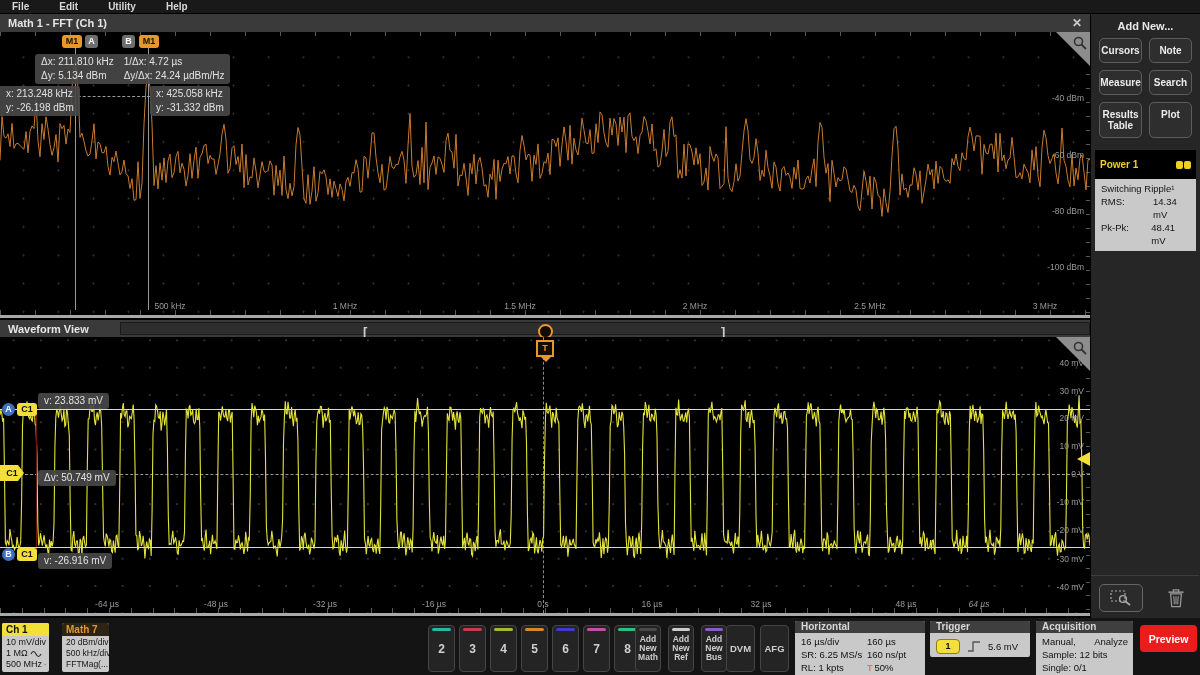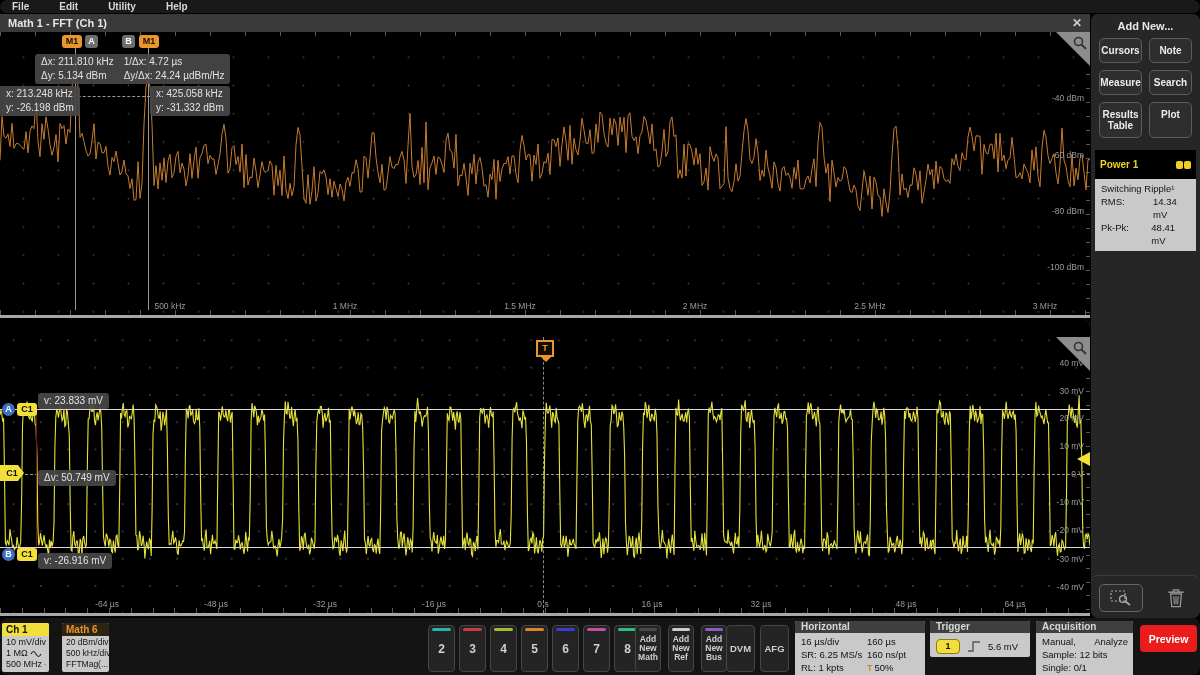--- a/index.html
+++ b/index.html
@@ -1,18 +1,18 @@
 <!DOCTYPE html>
 <html><head>
 <meta charset="utf-8">
 <style>
   html,body{margin:0;padding:0;background:#000;}
   body{width:1200px;height:675px;position:relative;overflow:hidden;
        font-family:"Liberation Sans", sans-serif; -webkit-font-smoothing:antialiased;}
-  .abs{position:absolute;border-radius:7px;}
+  .abs{position:absolute;}
 
   
   #menubar{left:0;top:0;width:1200px;height:14px;background:#191919;display:flex;align-items:center;gap:30px;padding-left:12px;box-sizing:border-box;border-bottom:1px solid #000;}
   #menubar span{color:#d8d8d8;font-size:10px;font-weight:bold;cursor:default;}
 
   
   .panel{left:0;width:1090px;background:#000;border-right:1px solid #2a2a2a;}
   .titlebar{height:18px;background:#3a3a3a;color:#e6e6e6;font-size:11px;font-weight:bold;display:flex;align-items:center;padding:0 8px;box-sizing:border-box;position:relative;}
   #fft-panel{top:14px;height:304px;}
   #wf-panel{top:320px;height:296px;}
@@ -171,20 +171,28 @@
       <svg width="16" height="16" viewBox="0 0 16 16">
         <circle cx="6.5" cy="6.5" r="4" fill="none" stroke="#333" stroke-width="1.6"></circle>
         <line x1="9.5" y1="9.5" x2="14" y2="14" stroke="#333" stroke-width="1.8"></line>
       </svg>
     </div>
   </div>
   <div class="bottomstrip"></div>
 </div>
 
 <div id="wf-panel" class="panel abs">
+  <div class="titlebar" style="height:17px;">
+    <span>Waveform View</span>
+    <div id="wf-title-ruler">
+      <span class="bracket" style="left:242px;">[</span>
+      <span class="bracket" style="left:600px;">]</span>
+      <div class="expmark" style="left:417px;"></div>
+    </div>
+  </div>
   <div id="wf-plot" class="plot">
     <div class="tickstrip-r" style="background:repeating-linear-gradient(180deg,#5a5a5a 0 1px,transparent 1px 13.6px);"></div>
     <div class="dashvline" style="left:543px;top:0;bottom:0;"></div>
     <div class="dashline" style="top:137px;"></div>
     <svg width="1090" height="273" style="position:absolute;left:0;top:0;">
       <path id="wf-path" fill="none" stroke-width="1.1" d="M0.0 78.1 L0.9 73.1 L1.8 76.6 L2.7 84.6 L3.6 81.2 L4.5 136.6 L5.4 205.6 L6.3 208.2 L7.2 203.7 L8.1 205.4 L9.0 208.3 L9.9 192.1 L10.8 198.3 L11.7 203.1 L12.6 211.0 L13.5 208.8 L14.4 212.7 L15.3 211.0 L16.2 210.1 L17.1 200.0 L18.0 207.5 L18.9 211.0 L19.8 209.2 L20.7 205.0 L21.6 165.2 L22.5 88.8 L23.4 71.8 L24.3 70.3 L25.2 72.7 L26.1 73.6 L27.0 64.4 L27.9 77.4 L28.8 80.2 L29.7 81.7 L30.6 77.5 L31.5 82.9 L32.4 84.0 L33.3 71.6 L34.2 70.1 L35.1 87.2 L36.0 88.6 L36.9 117.4 L37.8 186.4 L38.7 208.5 L39.6 204.3 L40.5 196.2 L41.4 202.6 L42.3 208.6 L43.2 203.4 L44.1 198.2 L45.0 206.5 L45.9 210.1 L46.8 207.3 L47.7 213.4 L48.6 219.1 L49.5 202.6 L50.4 211.0 L51.3 204.0 L52.2 209.3 L53.1 204.6 L54.0 186.5 L54.9 110.0 L55.8 80.3 L56.7 72.6 L57.6 74.7 L58.5 80.7 L59.4 73.5 L60.3 67.6 L61.2 76.7 L62.1 83.6 L63.0 81.5 L63.9 72.3 L64.8 89.3 L65.7 88.0 L66.6 70.5 L67.5 76.2 L68.4 87.4 L69.3 98.3 L70.2 167.3 L71.1 213.0 L72.0 214.1 L72.9 199.5 L73.8 194.0 L74.7 207.0 L75.6 209.4 L76.5 204.0 L77.4 204.0 L78.3 216.5 L79.2 216.6 L80.1 202.0 L81.0 204.2 L81.9 218.4 L82.8 202.0 L83.7 199.0 L84.6 205.3 L85.5 209.9 L86.4 207.7 L87.3 131.2 L88.2 82.1 L89.1 81.6 L90.0 71.1 L90.9 67.7 L91.8 74.4 L92.7 74.2 L93.6 66.4 L94.5 83.3 L95.4 88.1 L96.3 79.6 L97.2 75.4 L98.1 83.4 L99.0 77.7 L99.9 70.1 L100.8 74.6 L101.7 89.5 L102.6 148.1 L103.5 199.7 L104.4 205.6 L105.3 209.4 L106.2 196.6 L107.1 198.7 L108.0 202.8 L108.9 209.8 L109.8 202.4 L110.7 203.5 L111.6 214.2 L112.5 215.4 L113.4 203.6 L114.3 210.0 L115.2 215.7 L116.1 198.9 L117.0 198.1 L117.9 208.1 L118.8 210.5 L119.7 152.5 L120.6 76.0 L121.5 81.4 L122.4 71.2 L123.3 66.0 L124.2 77.5 L125.1 79.6 L126.0 74.0 L126.9 73.9 L127.8 90.4 L128.7 87.3 L129.6 78.8 L130.5 81.0 L131.4 81.7 L132.3 75.1 L133.2 67.5 L134.1 81.7 L135.0 128.9 L135.9 197.9 L136.8 198.5 L137.7 213.2 L138.6 210.7 L139.5 194.1 L140.4 199.4 L141.3 209.0 L142.2 206.9 L143.1 198.7 L144.0 207.2 L144.9 221.4 L145.8 210.8 L146.7 204.5 L147.6 210.3 L148.5 211.5 L149.4 201.9 L150.3 203.4 L151.2 219.0 L152.1 173.7 L153.0 97.3 L153.9 83.4 L154.8 84.3 L155.7 67.9 L156.6 69.5 L157.5 73.6 L158.4 80.6 L159.3 81.3 L160.2 74.3 L161.1 93.7 L162.0 86.5 L162.9 74.9 L163.8 80.0 L164.7 88.5 L165.6 80.9 L166.5 72.4 L167.4 109.8 L168.3 178.7 L169.2 207.4 L170.1 206.8 L171.0 207.5 L171.9 200.7 L172.8 193.7 L173.7 206.1 L174.6 204.3 L175.5 200.4 L176.4 205.7 L177.3 215.9 L178.2 217.8 L179.1 203.4 L180.0 208.5 L180.9 208.8 L181.8 206.8 L182.7 203.9 L183.6 204.4 L184.5 195.0 L185.4 118.5 L186.3 72.4 L187.2 73.9 L188.1 81.4 L189.0 70.4 L189.9 68.3 L190.8 78.1 L191.7 76.8 L192.6 72.8 L193.5 84.1 L194.4 86.6 L195.3 84.5 L196.2 71.8 L197.1 82.6 L198.0 82.7 L198.9 71.4 L199.8 90.6 L200.7 159.6 L201.6 204.0 L202.5 202.1 L203.4 209.4 L204.3 213.6 L205.2 199.3 L206.1 192.5 L207.0 210.8 L207.9 210.6 L208.8 208.5 L209.7 203.9 L210.6 217.1 L211.5 207.0 L212.4 197.7 L213.3 206.3 L214.2 206.2 L215.1 203.8 L216.0 207.1 L216.9 212.1 L217.8 139.7 L218.7 74.7 L219.6 76.7 L220.5 83.6 L221.4 77.2 L222.3 69.4 L223.2 77.0 L224.1 80.0 L225.0 79.9 L225.9 73.2 L226.8 81.2 L227.7 84.1 L228.6 73.3 L229.5 72.9 L230.4 85.5 L231.3 78.7 L232.2 75.0 L233.1 140.4 L234.0 211.9 L234.9 212.2 L235.8 202.6 L236.7 205.7 L237.6 205.3 L238.5 198.3 L239.4 203.8 L240.3 212.5 L241.2 207.3 L242.1 205.7 L243.0 210.1 L243.9 216.9 L244.8 211.1 L245.7 194.9 L246.6 203.6 L247.5 214.4 L248.4 201.1 L249.3 202.7 L250.2 161.0 L251.1 84.5 L252.0 66.0 L252.9 72.1 L253.8 80.3 L254.7 68.7 L255.6 71.6 L256.5 75.9 L257.4 88.3 L258.3 78.7 L259.2 84.5 L260.1 82.4 L261.0 79.9 L261.9 72.1 L262.8 75.8 L263.7 83.8 L264.6 77.5 L265.5 121.3 L266.4 190.2 L267.3 202.8 L268.2 207.9 L269.1 205.8 L270.0 204.9 L270.9 204.4 L271.8 193.8 L272.7 200.8 L273.6 211.6 L274.5 209.4 L275.4 209.2 L276.3 213.3 L277.2 219.5 L278.1 207.6 L279.0 202.0 L279.9 210.6 L280.8 206.3 L281.7 199.7 L282.6 182.2 L283.5 105.8 L284.4 80.3 L285.3 64.4 L286.2 76.6 L287.1 77.0 L288.0 64.7 L288.9 72.5 L289.8 81.1 L290.7 81.0 L291.6 70.1 L292.5 81.2 L293.4 89.2 L294.3 78.2 L295.2 72.2 L296.1 84.4 L297.0 80.8 L297.9 102.1 L298.8 171.1 L299.7 213.7 L300.6 210.9 L301.5 199.2 L302.4 202.2 L303.3 212.8 L304.2 198.5 L305.1 195.7 L306.0 205.1 L306.9 210.8 L307.8 211.4 L308.7 207.5 L309.6 217.5 L310.5 213.5 L311.4 200.7 L312.3 203.9 L313.2 208.1 L314.1 211.6 L315.0 203.5 L315.9 127.0 L316.8 84.1 L317.7 76.1 L318.6 72.8 L319.5 77.0 L320.4 69.3 L321.3 69.5 L322.2 75.6 L323.1 90.7 L324.0 80.1 L324.9 76.0 L325.8 84.4 L326.7 82.1 L327.6 78.7 L328.5 70.9 L329.4 85.6 L330.3 82.9 L331.2 151.9 L332.1 199.5 L333.0 211.7 L333.9 210.6 L334.8 200.6 L335.7 201.6 L336.6 205.1 L337.5 197.8 L338.4 202.6 L339.3 215.4 L340.2 218.8 L341.1 203.3 L342.0 207.5 L342.9 214.3 L343.8 203.1 L344.7 193.6 L345.6 209.1 L346.5 215.6 L347.4 210.0 L348.3 148.2 L349.2 71.8 L350.1 82.4 L351.0 74.3 L351.9 69.3 L352.8 73.0 L353.7 79.3 L354.6 73.4 L355.5 79.4 L356.4 87.0 L357.3 83.9 L358.2 75.2 L359.1 87.7 L360.0 87.2 L360.9 76.7 L361.8 78.5 L362.7 91.9 L363.6 132.8 L364.5 201.7 L365.4 206.3 L366.3 217.1 L367.2 207.1 L368.1 199.1 L369.0 208.0 L369.9 209.1 L370.8 202.9 L371.7 201.6 L372.6 212.1 L373.5 215.1 L374.4 207.5 L375.3 208.4 L376.2 216.6 L377.1 207.1 L378.0 201.5 L378.9 212.6 L379.8 216.9 L380.7 169.5 L381.6 93.0 L382.5 83.7 L383.4 76.0 L384.3 70.6 L385.2 73.0 L386.1 82.7 L387.0 69.8 L387.9 73.2 L388.8 85.1 L389.7 86.1 L390.6 78.3 L391.5 79.9 L392.4 81.4 L393.3 77.0 L394.2 72.9 L395.1 76.5 L396.0 113.6 L396.9 182.6 L397.8 202.2 L398.7 211.8 L399.6 209.2 L400.5 195.3 L401.4 195.1 L402.3 210.2 L403.2 201.8 L404.1 196.4 L405.0 207.0 L405.9 218.5 L406.8 211.5 L407.7 200.2 L408.6 205.2 L409.5 212.8 L410.4 202.6 L411.3 204.4 L412.2 215.5 L413.1 190.7 L414.0 114.2 L414.9 73.8 L415.8 84.9 L416.7 72.4 L417.6 61.0 L418.5 71.8 L419.4 77.2 L420.3 74.5 L421.2 80.0 L422.1 89.7 L423.0 83.2 L423.9 80.0 L424.8 78.5 L425.7 79.3 L426.6 76.6 L427.5 69.8 L428.4 94.4 L429.3 163.4 L430.2 200.9 L431.1 203.5 L432.0 214.4 L432.9 202.2 L433.8 195.0 L434.7 203.5 L435.6 205.3 L436.5 206.1 L437.4 198.1 L438.3 216.7 L439.2 211.9 L440.1 204.4 L441.0 199.5 L441.9 206.1 L442.8 208.0 L443.7 198.8 L444.6 212.0 L445.5 202.7 L446.4 135.5 L447.3 76.3 L448.2 80.7 L449.1 84.0 L450.0 70.0 L450.9 70.4 L451.8 75.4 L452.7 83.7 L453.6 75.0 L454.5 82.1 L455.4 92.8 L456.3 78.1 L457.2 74.4 L458.1 83.3 L459.0 85.8 L459.9 75.2 L460.8 81.3 L461.7 144.3 L462.6 211.3 L463.5 205.8 L464.4 200.9 L465.3 213.3 L466.2 201.0 L467.1 195.5 L468.0 206.0 L468.9 208.1 L469.8 201.6 L470.7 202.5 L471.6 217.4 L472.5 219.0 L473.4 205.0 L474.3 207.0 L475.2 214.3 L476.1 204.5 L477.0 199.1 L477.9 212.4 L478.8 156.7 L479.7 80.3 L480.6 71.1 L481.5 74.5 L482.4 76.1 L483.3 71.6 L484.2 72.9 L485.1 86.5 L486.0 79.6 L486.9 78.0 L487.8 82.0 L488.7 90.7 L489.6 77.8 L490.5 70.0 L491.4 78.1 L492.3 79.4 L493.2 74.6 L494.1 125.1 L495.0 194.1 L495.9 209.8 L496.8 203.5 L497.7 203.5 L498.6 205.3 L499.5 196.9 L500.4 192.2 L501.3 206.9 L502.2 207.2 L503.1 207.1 L504.0 203.7 L504.9 213.3 L505.8 207.9 L506.7 204.2 L507.6 206.4 L508.5 210.0 L509.4 210.0 L510.3 205.6 L511.2 178.0 L512.1 101.5 L513.0 72.8 L513.9 71.2 L514.8 75.5 L515.7 69.8 L516.6 65.2 L517.5 76.0 L518.4 79.8 L519.3 83.9 L520.2 80.4 L521.1 84.5 L522.0 91.1 L522.9 73.3 L523.8 76.4 L524.7 82.7 L525.6 79.9 L526.5 105.9 L527.4 174.9 L528.3 214.0 L529.2 211.4 L530.1 202.8 L531.0 201.1 L531.9 206.5 L532.8 195.7 L533.7 197.7 L534.6 216.4 L535.5 209.1 L536.4 200.3 L537.3 213.6 L538.2 216.4 L539.1 209.1 L540.0 203.1 L540.9 205.8 L541.8 214.6 L542.7 202.1 L543.6 199.2 L544.5 122.7 L545.4 82.5 L546.3 65.7 L547.2 75.1 L548.1 76.1 L549.0 73.7 L549.9 68.6 L550.8 78.8 L551.7 90.8 L552.6 75.1 L553.5 77.2 L554.4 83.5 L555.3 85.2 L556.2 70.8 L557.1 80.8 L558.0 83.5 L558.9 86.8 L559.8 155.8 L560.7 207.4 L561.6 209.9 L562.5 205.0 L563.4 198.8 L564.3 210.5 L565.2 207.1 L566.1 198.7 L567.0 206.6 L567.9 219.6 L568.8 210.6 L569.7 202.4 L570.6 207.7 L571.5 207.9 L572.4 205.0 L573.3 201.9 L574.2 207.3 L575.1 209.3 L576.0 211.9 L576.9 144.0 L577.8 83.8 L578.7 70.5 L579.6 69.1 L580.5 71.0 L581.4 74.7 L582.3 66.4 L583.2 74.4 L584.1 85.3 L585.0 91.0 L585.9 78.8 L586.8 77.8 L587.7 84.4 L588.6 77.1 L589.5 68.8 L590.4 83.9 L591.3 87.7 L592.2 136.6 L593.1 205.6 L594.0 209.1 L594.9 209.4 L595.8 202.4 L596.7 205.3 L597.6 201.8 L598.5 204.4 L599.4 195.3 L600.3 205.0 L601.2 220.9 L602.1 211.9 L603.0 201.2 L603.9 217.2 L604.8 206.4 L605.7 201.1 L606.6 202.7 L607.5 215.8 L608.4 208.5 L609.3 165.2 L610.2 88.8 L611.1 83.6 L612.0 68.3 L612.9 69.6 L613.8 77.1 L614.7 74.3 L615.6 67.2 L616.5 79.0 L617.4 90.1 L618.3 87.7 L619.2 75.2 L620.1 81.4 L621.0 83.7 L621.9 74.7 L622.8 77.6 L623.7 89.7 L624.6 117.4 L625.5 186.4 L626.4 205.0 L627.3 218.2 L628.2 209.2 L629.1 198.9 L630.0 201.1 L630.9 210.8 L631.8 207.4 L632.7 199.1 L633.6 218.4 L634.5 220.8 L635.4 206.5 L636.3 200.7 L637.2 217.2 L638.1 204.8 L639.0 195.5 L639.9 205.8 L640.8 216.9 L641.7 186.5 L642.6 110.0 L643.5 76.5 L644.4 77.5 L645.3 65.0 L646.2 69.5 L647.1 80.8 L648.0 74.3 L648.9 67.9 L649.8 83.3 L650.7 84.1 L651.6 77.3 L652.5 78.1 L653.4 81.9 L654.3 83.5 L655.2 71.7 L656.1 77.4 L657.0 98.3 L657.9 167.3 L658.8 196.1 L659.7 210.9 L660.6 211.0 L661.5 202.6 L662.4 193.0 L663.3 204.7 L664.2 205.2 L665.1 207.1 L666.0 209.3 L666.9 220.9 L667.8 209.5 L668.7 201.8 L669.6 209.7 L670.5 215.9 L671.4 205.4 L672.3 197.5 L673.2 207.6 L674.1 218.0 L675.0 131.2 L675.9 70.7 L676.8 77.4 L677.7 78.2 L678.6 62.6 L679.5 76.0 L680.4 83.5 L681.3 80.0 L682.2 76.9 L683.1 83.9 L684.0 84.3 L684.9 79.6 L685.8 75.4 L686.7 85.5 L687.6 75.3 L688.5 71.6 L689.4 81.2 L690.3 148.1 L691.2 204.8 L692.1 200.8 L693.0 207.9 L693.9 213.8 L694.8 194.0 L695.7 202.5 L696.6 209.3 L697.5 209.0 L698.4 208.4 L699.3 209.5 L700.2 212.8 L701.1 207.0 L702.0 196.4 L702.9 208.0 L703.8 213.6 L704.7 195.8 L705.6 206.4 L706.5 218.4 L707.4 152.5 L708.3 76.0 L709.2 70.5 L710.1 76.0 L711.0 71.4 L711.9 64.8 L712.8 75.3 L713.7 81.7 L714.6 79.7 L715.5 81.3 L716.4 84.8 L717.3 82.1 L718.2 77.8 L719.1 78.0 L720.0 83.2 L720.9 75.6 L721.8 71.0 L722.7 128.9 L723.6 197.9 L724.5 203.6 L725.4 204.9 L726.3 204.9 L727.2 206.0 L728.1 192.7 L729.0 204.9 L729.9 205.9 L730.8 208.9 L731.7 204.6 L732.6 210.0 L733.5 216.5 L734.4 206.5 L735.3 195.9 L736.2 206.2 L737.1 207.0 L738.0 199.5 L738.9 210.6 L739.8 173.7 L740.7 97.3 L741.6 67.8 L742.5 70.5 L743.4 72.9 L744.3 69.3 L745.2 63.4 L746.1 82.3 L747.0 84.9 L747.9 76.1 L748.8 75.3 L749.7 91.0 L750.6 79.6 L751.5 72.0 L752.4 81.4 L753.3 86.2 L754.2 83.1 L755.1 109.8 L756.0 178.7 L756.9 211.1 L757.8 197.9 L758.7 205.2 L759.6 210.0 L760.5 204.2 L761.4 193.9 L762.3 205.0 L763.2 213.2 L764.1 210.7 L765.0 208.0 L765.9 214.7 L766.8 213.1 L767.7 196.8 L768.6 202.5 L769.5 206.8 L770.4 209.3 L771.3 203.6 L772.2 195.0 L773.1 118.5 L774.0 79.1 L774.9 70.9 L775.8 75.1 L776.7 80.2 L777.6 70.1 L778.5 66.3 L779.4 81.2 L780.3 80.8 L781.2 75.6 L782.1 86.8 L783.0 83.8 L783.9 74.6 L784.8 74.4 L785.7 81.8 L786.6 81.6 L787.5 90.6 L788.4 159.6 L789.3 209.9 L790.2 209.9 L791.1 197.0 L792.0 205.5 L792.9 211.4 L793.8 198.0 L794.7 192.8 L795.6 211.4 L796.5 215.6 L797.4 204.8 L798.3 211.9 L799.2 214.5 L800.1 207.3 L801.0 201.6 L801.9 206.4 L802.8 216.2 L803.7 210.0 L804.6 211.9 L805.5 139.7 L806.4 79.0 L807.3 74.7 L808.2 65.4 L809.1 76.9 L810.0 69.9 L810.9 66.2 L811.8 73.3 L812.7 82.3 L813.6 79.9 L814.5 74.8 L815.4 80.5 L816.3 89.4 L817.2 74.9 L818.1 69.9 L819.0 84.3 L819.9 86.6 L820.8 140.4 L821.7 202.1 L822.6 214.1 L823.5 202.0 L824.4 202.0 L825.3 204.1 L826.2 211.8 L827.1 195.3 L828.0 199.3 L828.9 217.8 L829.8 209.1 L830.7 207.1 L831.6 206.7 L832.5 211.3 L833.4 208.0 L834.3 203.4 L835.2 207.0 L836.1 208.5 L837.0 212.2 L837.9 161.0 L838.8 84.5 L839.7 73.9 L840.6 67.6 L841.5 76.0 L842.4 72.4 L843.3 76.0 L844.2 72.7 L845.1 81.2 L846.0 84.9 L846.9 82.6 L847.8 81.2 L848.7 80.2 L849.6 78.7 L850.5 71.9 L851.4 81.7 L852.3 82.8 L853.2 121.3 L854.1 190.2 L855.0 207.4 L855.9 216.4 L856.8 203.8 L857.7 193.5 L858.6 201.9 L859.5 206.5 L860.4 194.6 L861.3 207.4 L862.2 215.8 L863.1 209.2 L864.0 205.1 L864.9 204.9 L865.8 206.4 L866.7 201.7 L867.6 197.5 L868.5 217.1 L869.4 219.0 L870.3 182.2 L871.2 105.8 L872.1 87.2 L873.0 72.1 L873.9 64.8 L874.8 70.7 L875.7 81.0 L876.6 72.1 L877.5 73.7 L878.4 82.7 L879.3 82.7 L880.2 81.4 L881.1 74.5 L882.0 87.7 L882.9 81.2 L883.8 70.7 L884.7 78.4 L885.6 102.1 L886.5 171.1 L887.4 197.8 L888.3 215.6 L889.2 213.1 L890.1 199.9 L891.0 204.0 L891.9 209.3 L892.8 206.8 L893.7 206.4 L894.6 215.3 L895.5 211.8 L896.4 203.2 L897.3 198.8 L898.2 207.9 L899.1 210.8 L900.0 202.6 L900.9 206.5 L901.8 217.3 L902.7 203.5 L903.6 127.0 L904.5 74.1 L905.4 81.9 L906.3 71.4 L907.2 70.8 L908.1 71.7 L909.0 80.6 L909.9 76.0 L910.8 83.3 L911.7 84.0 L912.6 80.9 L913.5 74.5 L914.4 79.4 L915.3 84.9 L916.2 77.8 L917.1 69.8 L918.0 82.9 L918.9 151.9 L919.8 207.0 L920.7 200.4 L921.6 209.8 L922.5 203.0 L923.4 195.2 L924.3 197.3 L925.2 213.9 L926.1 205.0 L927.0 200.6 L927.9 211.4 L928.8 211.5 L929.7 210.1 L930.6 203.0 L931.5 212.4 L932.4 203.5 L933.3 202.9 L934.2 212.3 L935.1 217.1 L936.0 148.2 L936.9 71.8 L937.8 76.4 L938.7 72.9 L939.6 64.3 L940.5 66.2 L941.4 79.8 L942.3 79.9 L943.2 74.1 L944.1 83.9 L945.0 87.7 L945.9 75.9 L946.8 76.5 L947.7 84.2 L948.6 87.8 L949.5 74.2 L950.4 77.9 L951.3 132.8 L952.2 201.7 L953.1 205.9 L954.0 211.2 L954.9 205.1 L955.8 206.1 L956.7 193.1 L957.6 207.5 L958.5 214.1 L959.4 206.4 L960.3 201.5 L961.2 217.0 L962.1 213.0 L963.0 198.8 L963.9 207.9 L964.8 210.1 L965.7 209.6 L966.6 198.7 L967.5 215.1 L968.4 169.5 L969.3 93.0 L970.2 68.8 L971.1 82.1 L972.0 75.4 L972.9 67.8 L973.8 75.7 L974.7 83.9 L975.6 73.7 L976.5 77.8 L977.4 85.6 L978.3 82.3 L979.2 79.3 L980.1 69.4 L981.0 87.0 L981.9 76.9 L982.8 77.8 L983.7 113.6 L984.6 182.6 L985.5 205.7 L986.4 199.7 L987.3 208.0 L988.2 214.9 L989.1 202.9 L990.0 192.9 L990.9 206.0 L991.8 207.8 L992.7 208.5 L993.6 205.6 L994.5 217.6 L995.4 213.5 L996.3 200.6 L997.2 201.8 L998.1 206.1 L999.0 203.9 L999.9 209.9 L1000.8 190.7 L1001.7 114.2 L1002.6 73.2 L1003.5 76.8 L1004.4 81.9 L1005.3 74.8 L1006.2 64.7 L1007.1 76.5 L1008.0 82.0 L1008.9 77.2 L1009.8 73.3 L1010.7 78.5 L1011.6 80.1 L1012.5 75.5 L1013.4 74.3 L1014.3 82.6 L1015.2 77.3 L1016.1 94.4 L1017.0 163.4 L1017.9 214.9 L1018.8 203.6 L1019.7 196.4 L1020.6 208.2 L1021.5 202.4 L1022.4 196.3 L1023.3 202.0 L1024.2 216.3 L1025.1 215.6 L1026.0 201.2 L1026.9 207.5 L1027.8 213.6 L1028.7 202.1 L1029.6 205.0 L1030.5 212.0 L1031.4 215.0 L1032.3 202.6 L1033.2 206.4 L1034.1 135.5 L1035.0 79.5 L1035.9 65.0 L1036.8 79.1 L1037.7 77.7 L1038.6 68.6 L1039.5 73.9 L1040.4 77.0 L1041.3 80.5 L1042.2 79.2 L1043.1 83.0 L1044.0 87.1 L1044.9 79.6 L1045.8 72.3 L1046.7 78.7 L1047.6 85.7 L1048.5 86.0 L1049.4 144.3 L1050.3 209.1 L1051.2 207.4 L1052.1 198.1 L1053.0 201.6 L1053.9 209.5 L1054.8 198.6 L1055.7 195.2 L1056.6 209.7 L1057.5 218.6 L1058.4 209.1 L1059.3 207.0 L1060.2 215.0 L1061.1 214.7 L1062.0 203.4 L1062.9 204.8 L1063.8 209.8 L1064.7 212.2 L1065.6 209.5 L1066.5 156.7 L1067.4 80.3 L1068.3 78.3 L1069.2 67.5 L1070.1 74.2 L1071.0 81.3 L1071.9 70.2 L1072.8 73.9 L1073.7 80.7 L1074.6 85.9 L1075.5 77.7 L1076.4 87.1 L1077.3 90.7 L1078.2 76.0 L1079.1 58.2 L1080.0 85.7 L1080.9 84.2 L1081.8 125.1 L1082.7 194.1 L1083.6 209.6 L1084.5 211.6 L1085.4 198.2 L1086.3 197.0 L1087.2 202.5 L1088.1 196.8 L1089.0 198.9 L1089.9 208.8 " style="stroke: rgb(229, 227, 58);"></path>
     </svg>
     <div style="position:absolute;left:36px;top:73px;width:1px;height:150px;background:#6e1a10;"></div>
     <div class="hline" style="top:72px;"></div>
     <div class="hline" style="top:210px;"></div>
@@ -214,21 +222,21 @@
     <span class="ytick" style="top:245px;">-40 mV</span>
 
     <span class="xtick" style="left:107px;">-64 µs</span>
     <span class="xtick" style="left:216px;">-48 µs</span>
     <span class="xtick" style="left:325px;">-32 µs</span>
     <span class="xtick" style="left:434px;">-16 µs</span>
     <span class="xtick" style="left:543px;">0 s</span>
     <span class="xtick" style="left:652px;">16 µs</span>
     <span class="xtick" style="left:761px;">32 µs</span>
     <span class="xtick" style="left:906px;text-align:center;">48 µs</span>
-    <span class="xtick" style="left:1015px;">64 µs</span>
+    <span class="xtick" style="left:979px;font-style:italic;">64 µs</span>
     <div class="tickstrip-b"></div>
 
     <div class="corner-zoom">
       <svg width="16" height="16" viewBox="0 0 16 16">
         <circle cx="6.5" cy="6.5" r="4" fill="none" stroke="#333" stroke-width="1.6"></circle>
         <line x1="9.5" y1="9.5" x2="14" y2="14" stroke="#333" stroke-width="1.8"></line>
       </svg>
     </div>
   </div>
   <div class="bottomstrip"></div>
@@ -302,21 +310,21 @@
       <div class="ln">
           <span>500 MHz</span>
         <svg width="10" height="9" viewBox="0 0 10 9">
             <path d="M1 2h4v5h4" fill="none" stroke="#222" stroke-width="1.1"></path>
             <path d="M6.5 5.5L9 7l-.4-2.8" fill="none" stroke="#222" stroke-width="1"></path>
           </svg>
       </div>
     </div>
   </div>
   <div class="badgebox" id="math1-box">
-    <div class="head">Math 6</div>
+    <div class="head">Math 7</div>
     <div class="body">
       <div class="ln">20 dBm/div</div>
       <div class="ln">500 kHz/div</div>
       <div class="ln">FFTMag(...</div>
     </div>
   </div>
 
   <div id="chan-row">
     <div class="chbtn">
         <i class="stripe" style="background: rgb(43, 181, 169);"></i>

